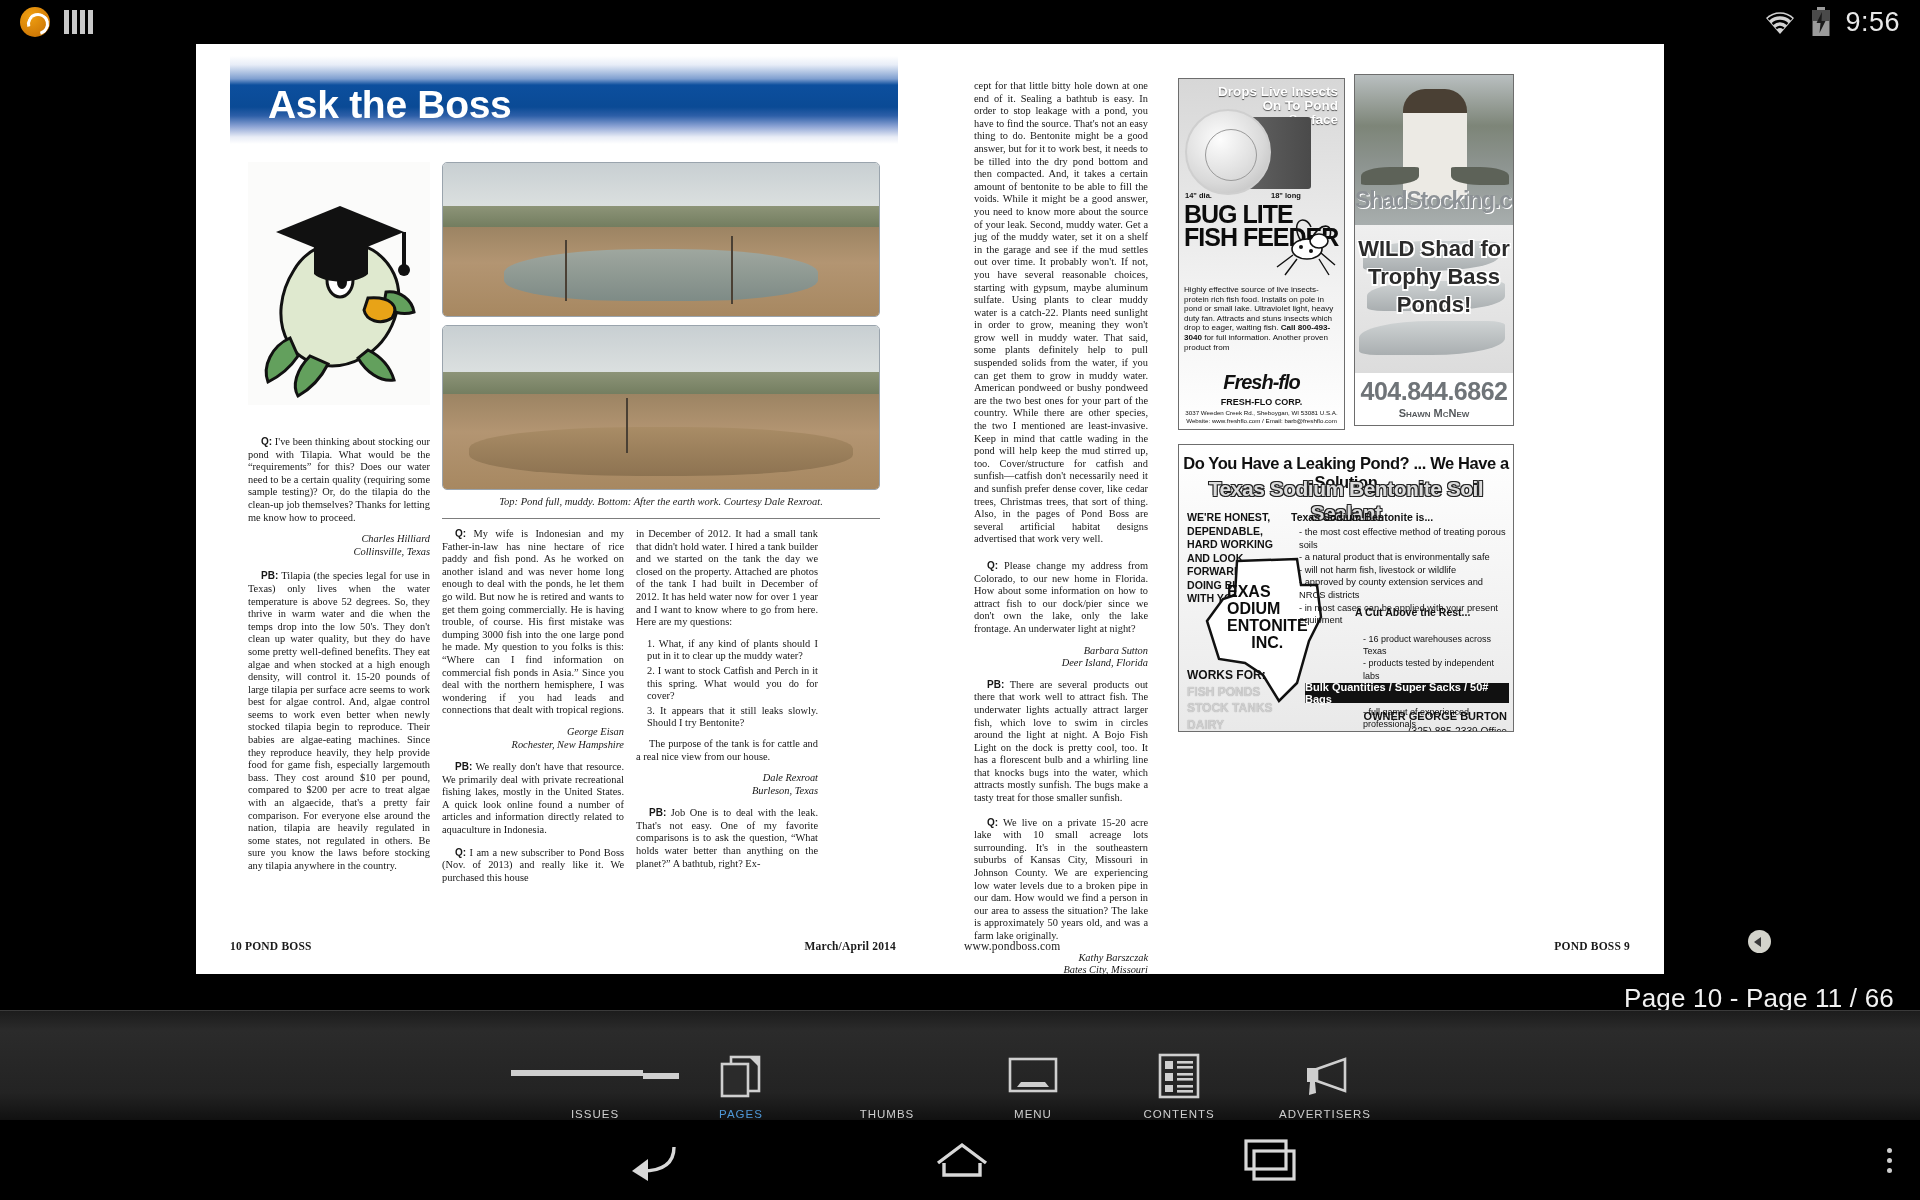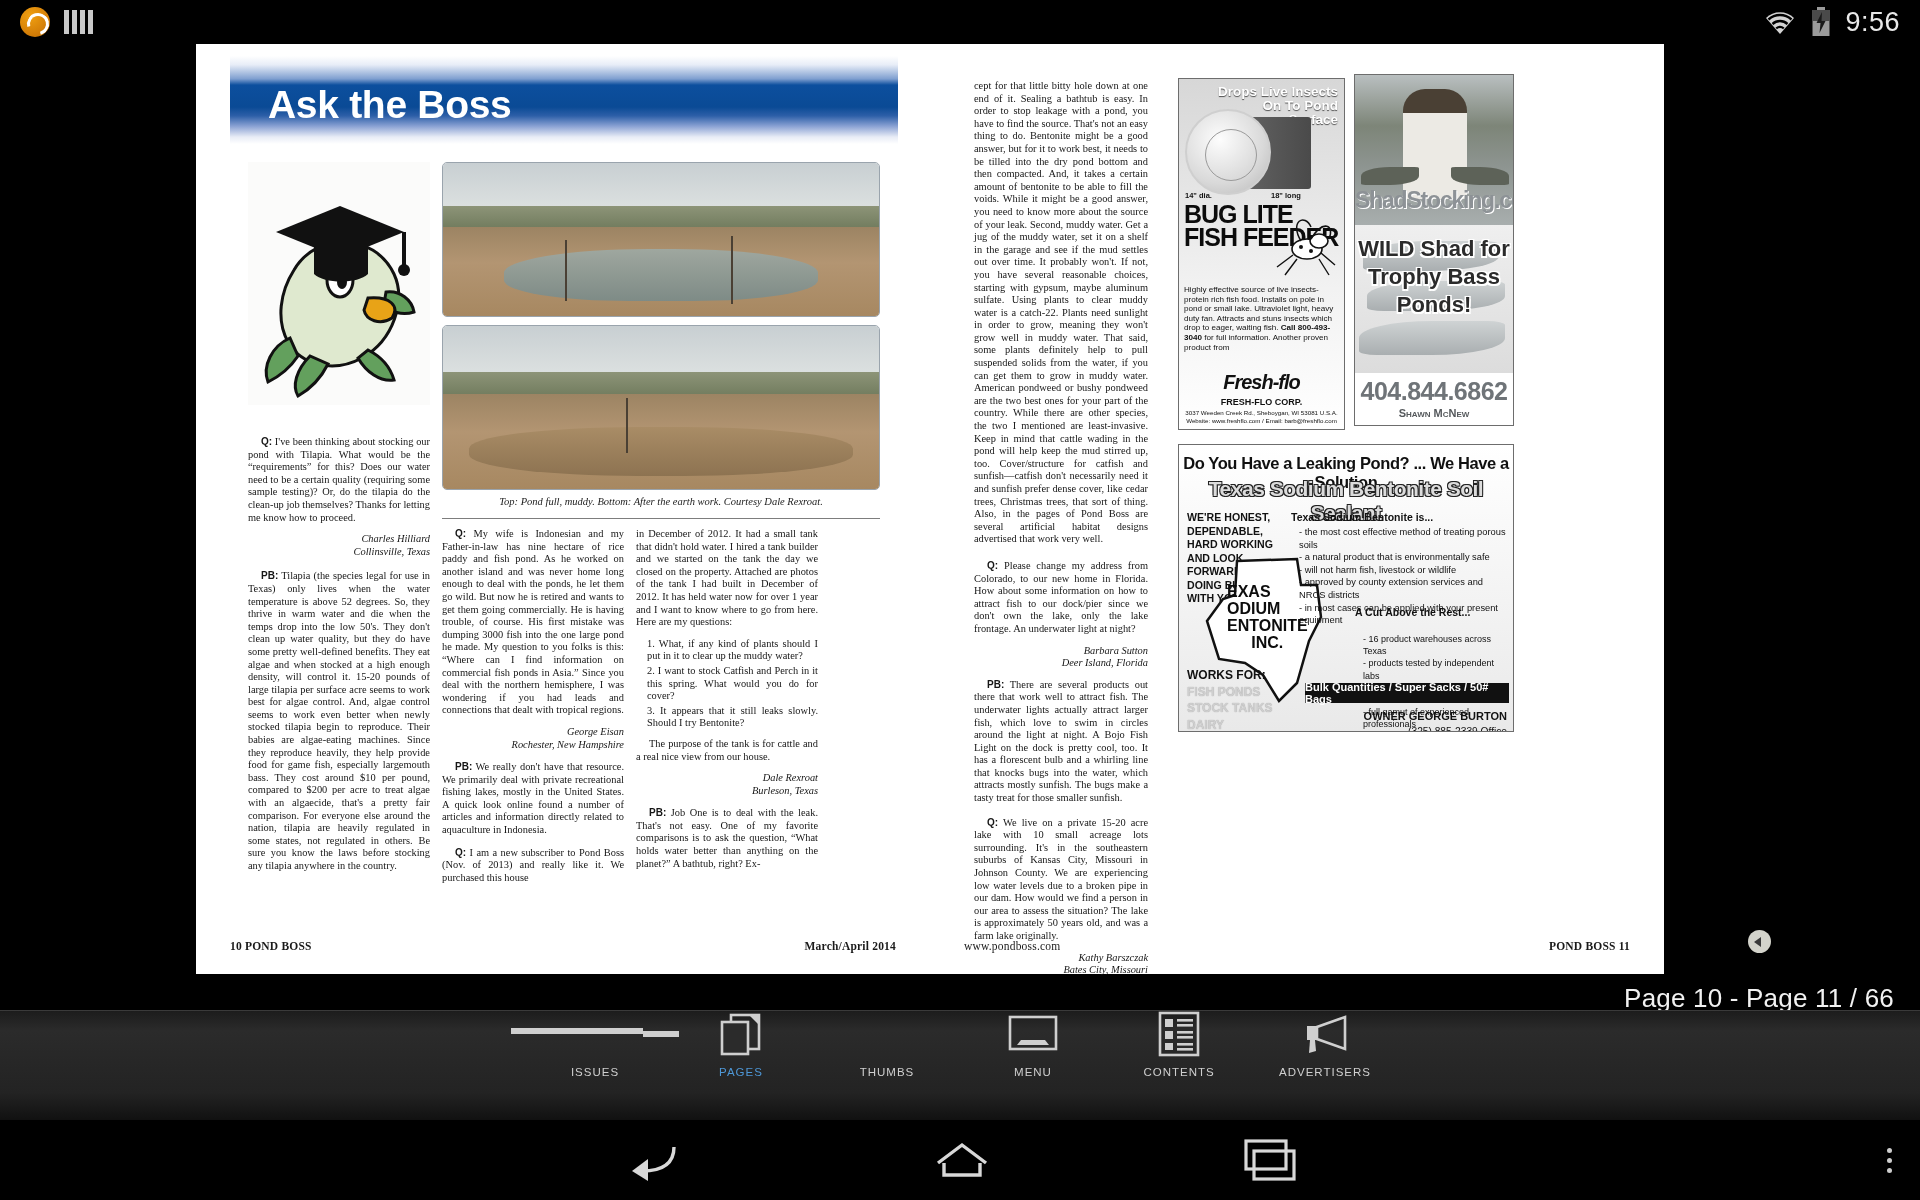--- a/index.html
+++ b/index.html
@@ -205,21 +205,21 @@
     content: ""; border-right: 7px solid #3a3a3a;
     border-top: 5px solid transparent; border-bottom: 5px solid transparent; margin-right: 3px;
   }
   #page-indicator .ptxt { color: #f2f2f2; font-size: 26px; letter-spacing: .2px; }
 
   
   #toolbar {
     position: absolute; left: 0; top: 1010px; width: 1920px; height: 110px;
     background: linear-gradient(to bottom,#1c1c1c 0%, #2b2b2b 18%, #232323 75%, #111 100%);
     border-top: 1px solid #3a3a3a;
-    display: flex; align-items: flex-start; justify-content: center; gap: 52px;
+    display: flex; align-items: flex-end; justify-content: center; gap: 52px;
   }
   .tb-item { width: 94px; display: flex; flex-direction: column; align-items: center; gap: 9px; cursor: pointer; }
   .tb-item .glyph { height: 46px; display: flex; align-items: center; justify-content: center; }
   .tb-item .lbl2 { font-size: 11.5px; color: #cfcfcf; letter-spacing: 1px; }
   .tb-item.active .lbl2 { color: #4e97d6; }
 
   .ic-lines i { display: block; width: 44px; height: 6px; background: #cfcfcf; margin-bottom: 6px; }
   .ic-lines i:nth-child(4) { width: 36px; margin-bottom: 0; }
 
   .ic-grid { display: grid; grid-template-columns: repeat(3, 11px); grid-template-rows: repeat(2, 11px); gap: 6px; }
@@ -472,21 +472,21 @@
           <div class="bulk">Bulk Quantities / Super Sacks / 50# Bags</div>
           <div class="owner">OWNER GEORGE BURTON</div>
           <div class="contact">
             <div>(325) 885-2339 Office</div>
             <div>(830) 234-7477 Cell  •  (325) 885-2138 Fax</div>
             <div>www.texassodiumbentonite.com</div>
           </div>
         </div>
 
         <div class="footer f-url">www.pondboss.com</div>
-        <div class="footer f-right">POND BOSS  11</div>
+        <div class="footer f-right">POND BOSS  9</div>
       </div>
     </div>
   </div>
 
   <div id="page-indicator">
     <div class="navdot"></div>
     <div class="ptxt">Page 10 - Page 11 / 66</div>
   </div>
 </div>
 

